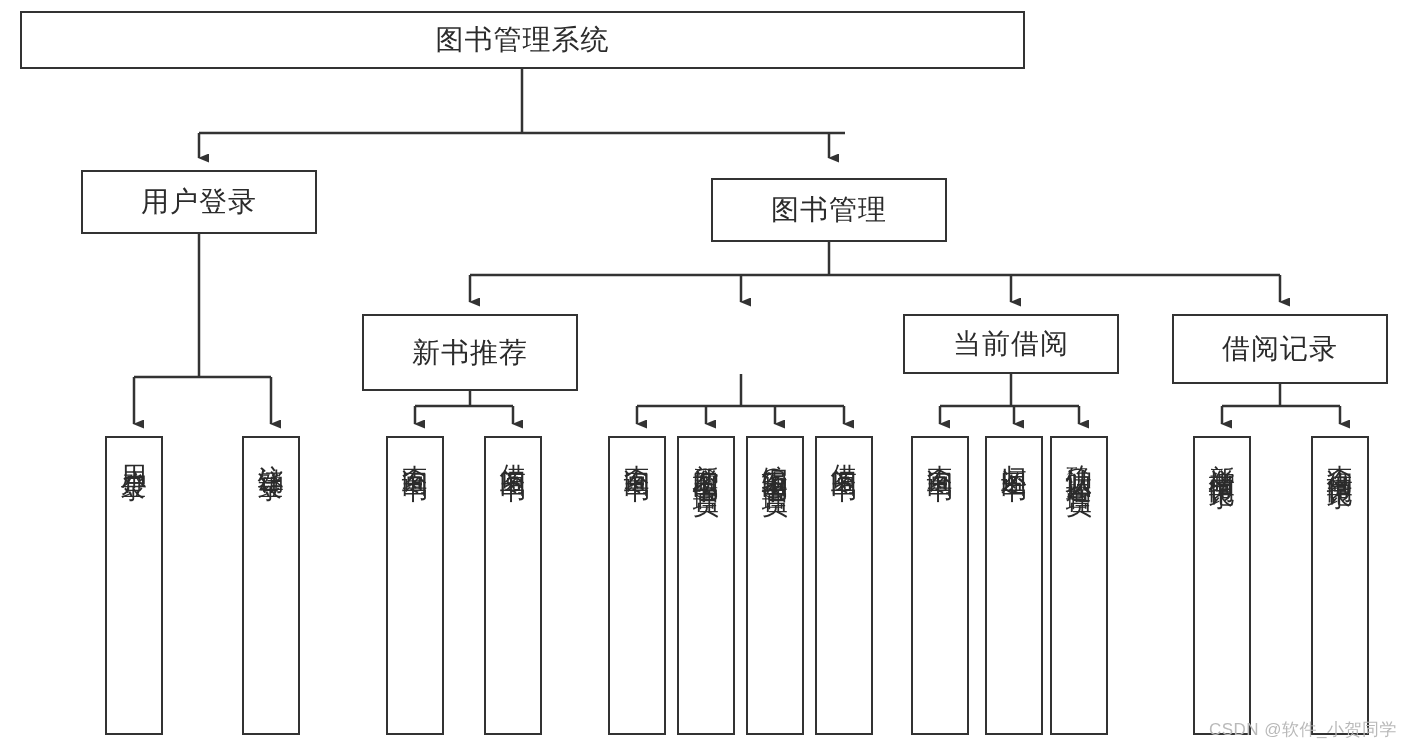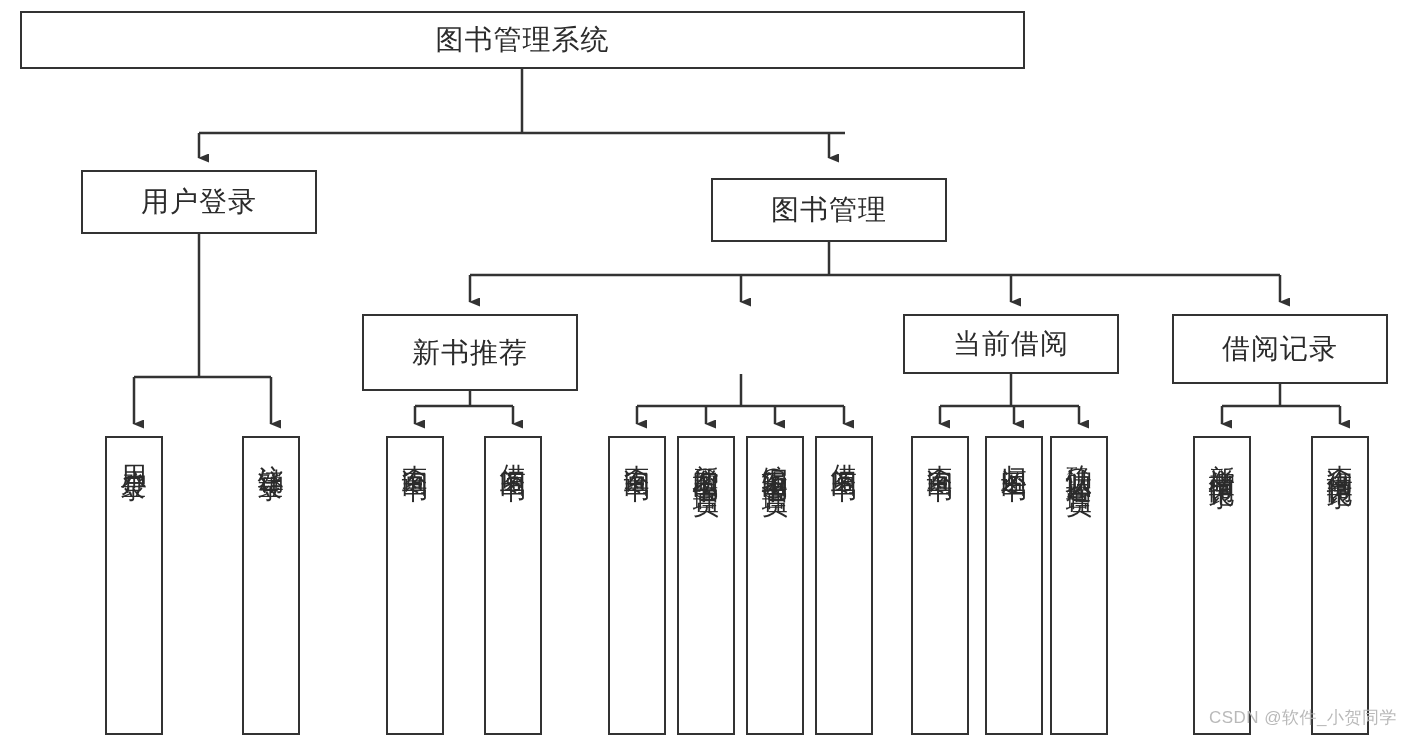--- a/index.html
+++ b/index.html
@@ -48,21 +48,21 @@
     text-orientation: upright;
     font-size: 26px;
     line-height: 1.02;
     letter-spacing: 4px;
     white-space: nowrap;
     display: block;
   }
   .watermark {
     position: absolute;
     right: 8px;
-    bottom: 18px;
+    bottom: 6px;
     font-size: 17px;
     color: #b9b9b9;
     white-space: nowrap;
     letter-spacing: 0.5px;
   }
 </style>
 </head>
 <body>
 
 <div id="canvas">

